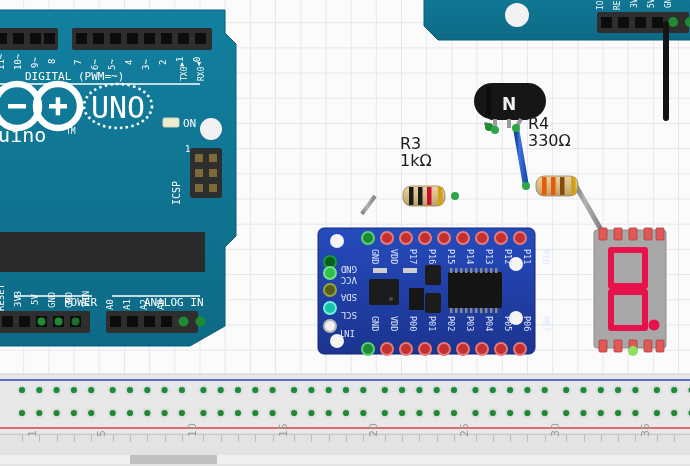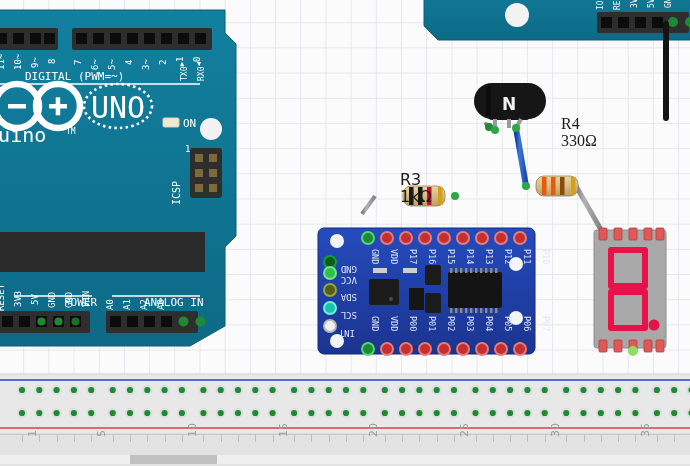--- a/index.html
+++ b/index.html
@@ -638,25 +638,25 @@
         <circle cx="656.9" cy="413" r="3.1" fill="#1e8b34"></circle>
         <circle cx="674.2" cy="413" r="5.2" fill="#dedede"></circle>
         <circle cx="674.2" cy="413" r="3.1" fill="#1e8b34"></circle>
         <circle cx="691.5" cy="413" r="5.2" fill="#dedede"></circle>
         <circle cx="691.5" cy="413" r="3.1" fill="#1e8b34"></circle>
       </g>
   </g>
 
 </svg>
 
-<div class="complabel" style="left:400px; top:136px;margin-top:36px;">
+<div class="complabel" style="left:400px; top:136px;">
   <span>R3</span><br>
   <span>1kΩ</span>
 </div>
-<div class="complabel" style="left:561px; top:116px;font-family:Liberation Serif, serif;">
+<div class="complabel" style="left:528px; top:116px;">
   <span>R4</span><br>
   <span></span><span>330Ω</span>
 </div>
 
 <div id="ruler">
     <div class="tick" style="left: 22px;"></div>
     <div class="num" style="left: 26px; top: 2px;">1</div>
     <div class="tick" style="left: 39.3px;"></div>
     <div class="tick" style="left: 56.6px;"></div>
     <div class="tick" style="left: 73.9px;"></div>

